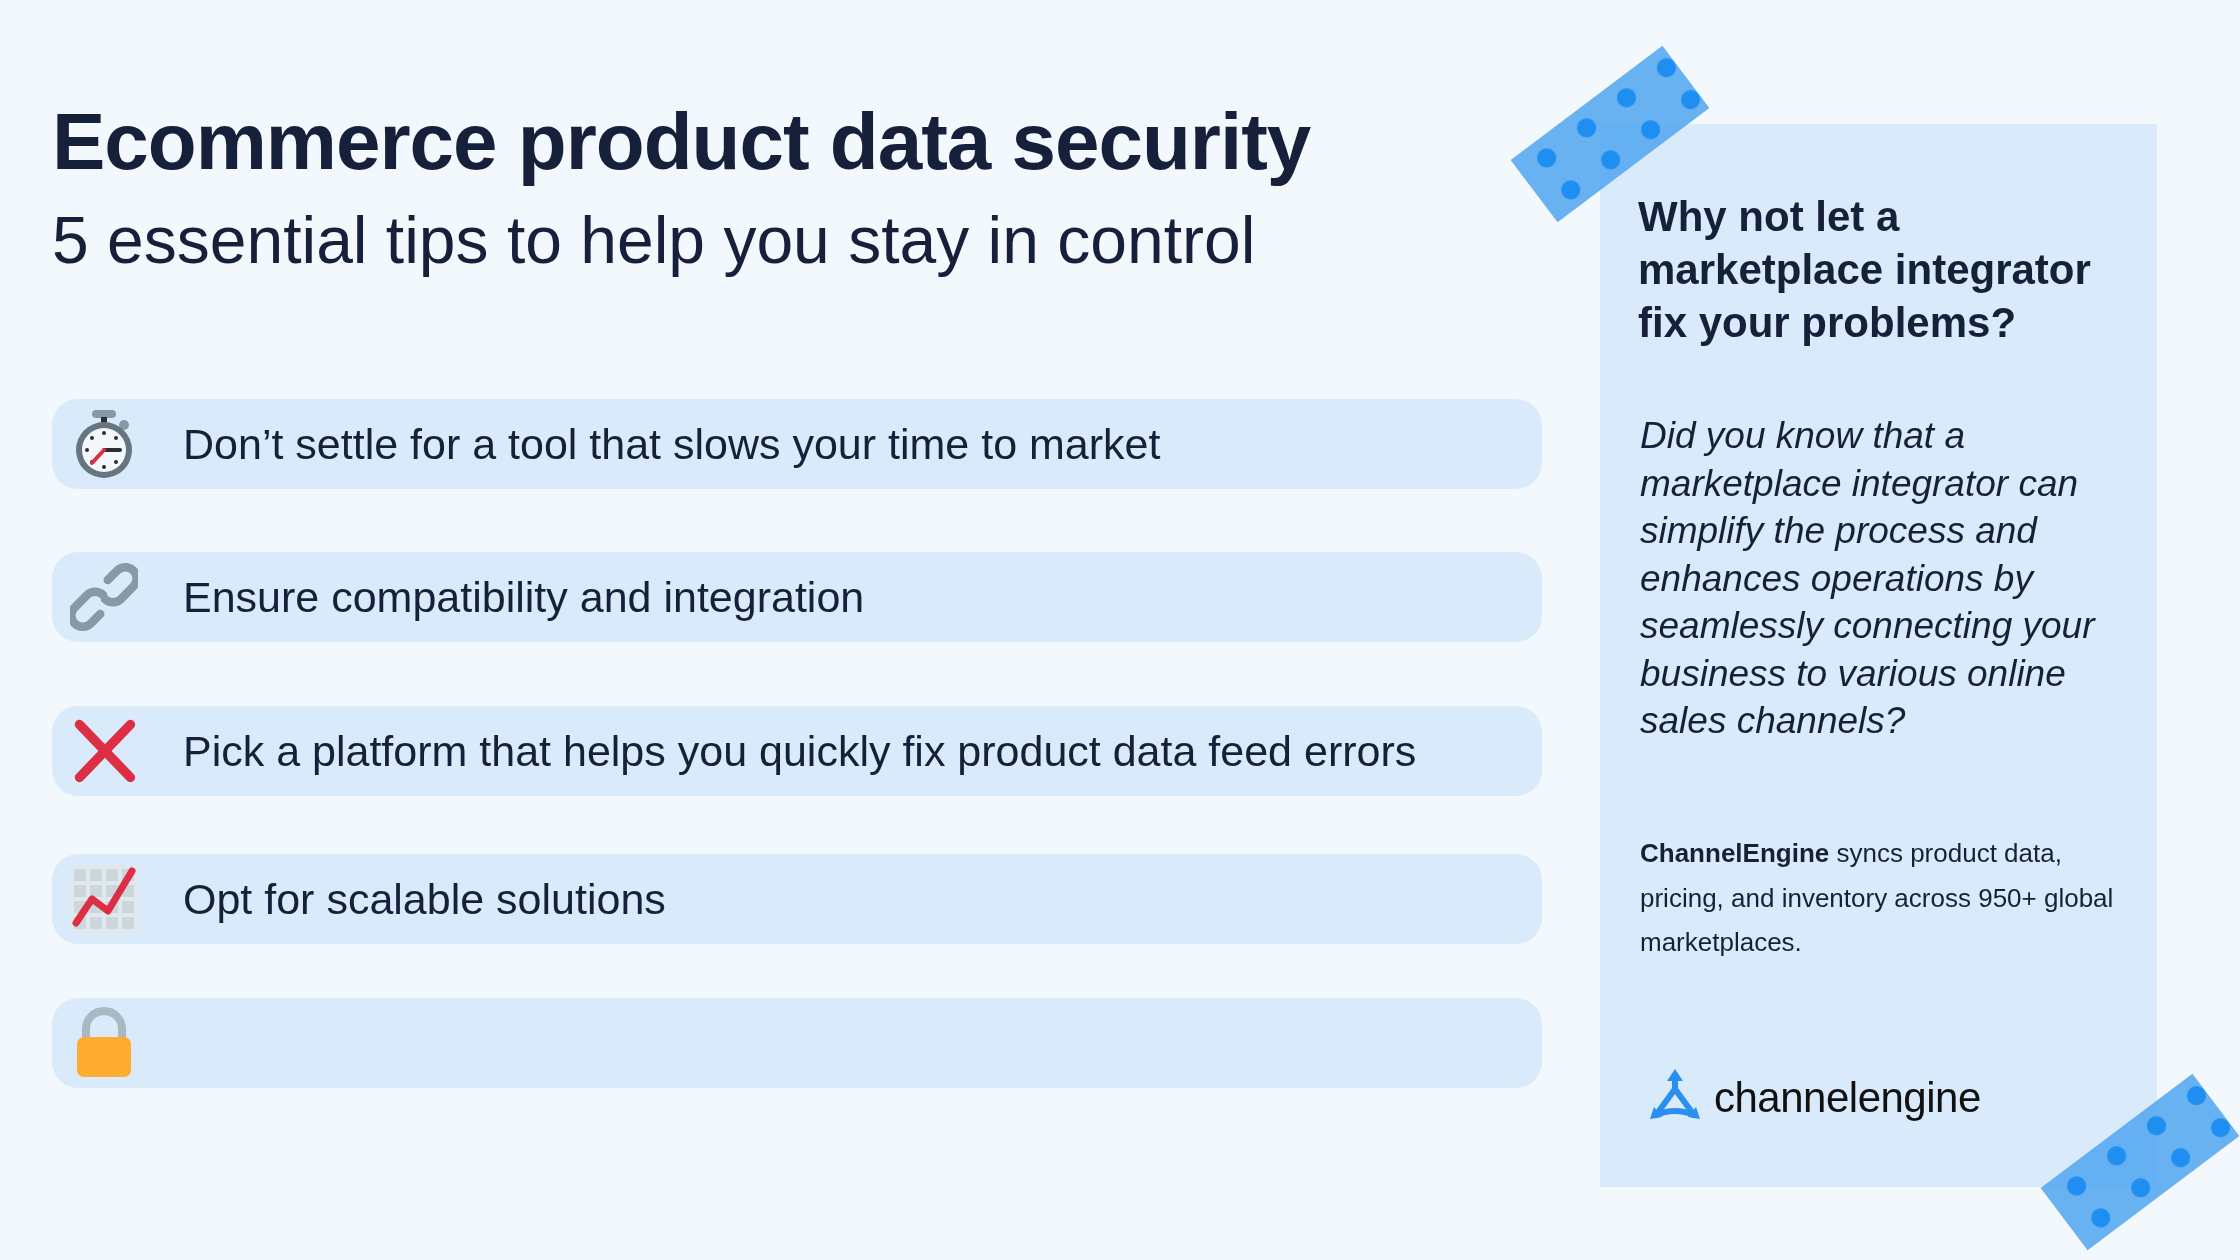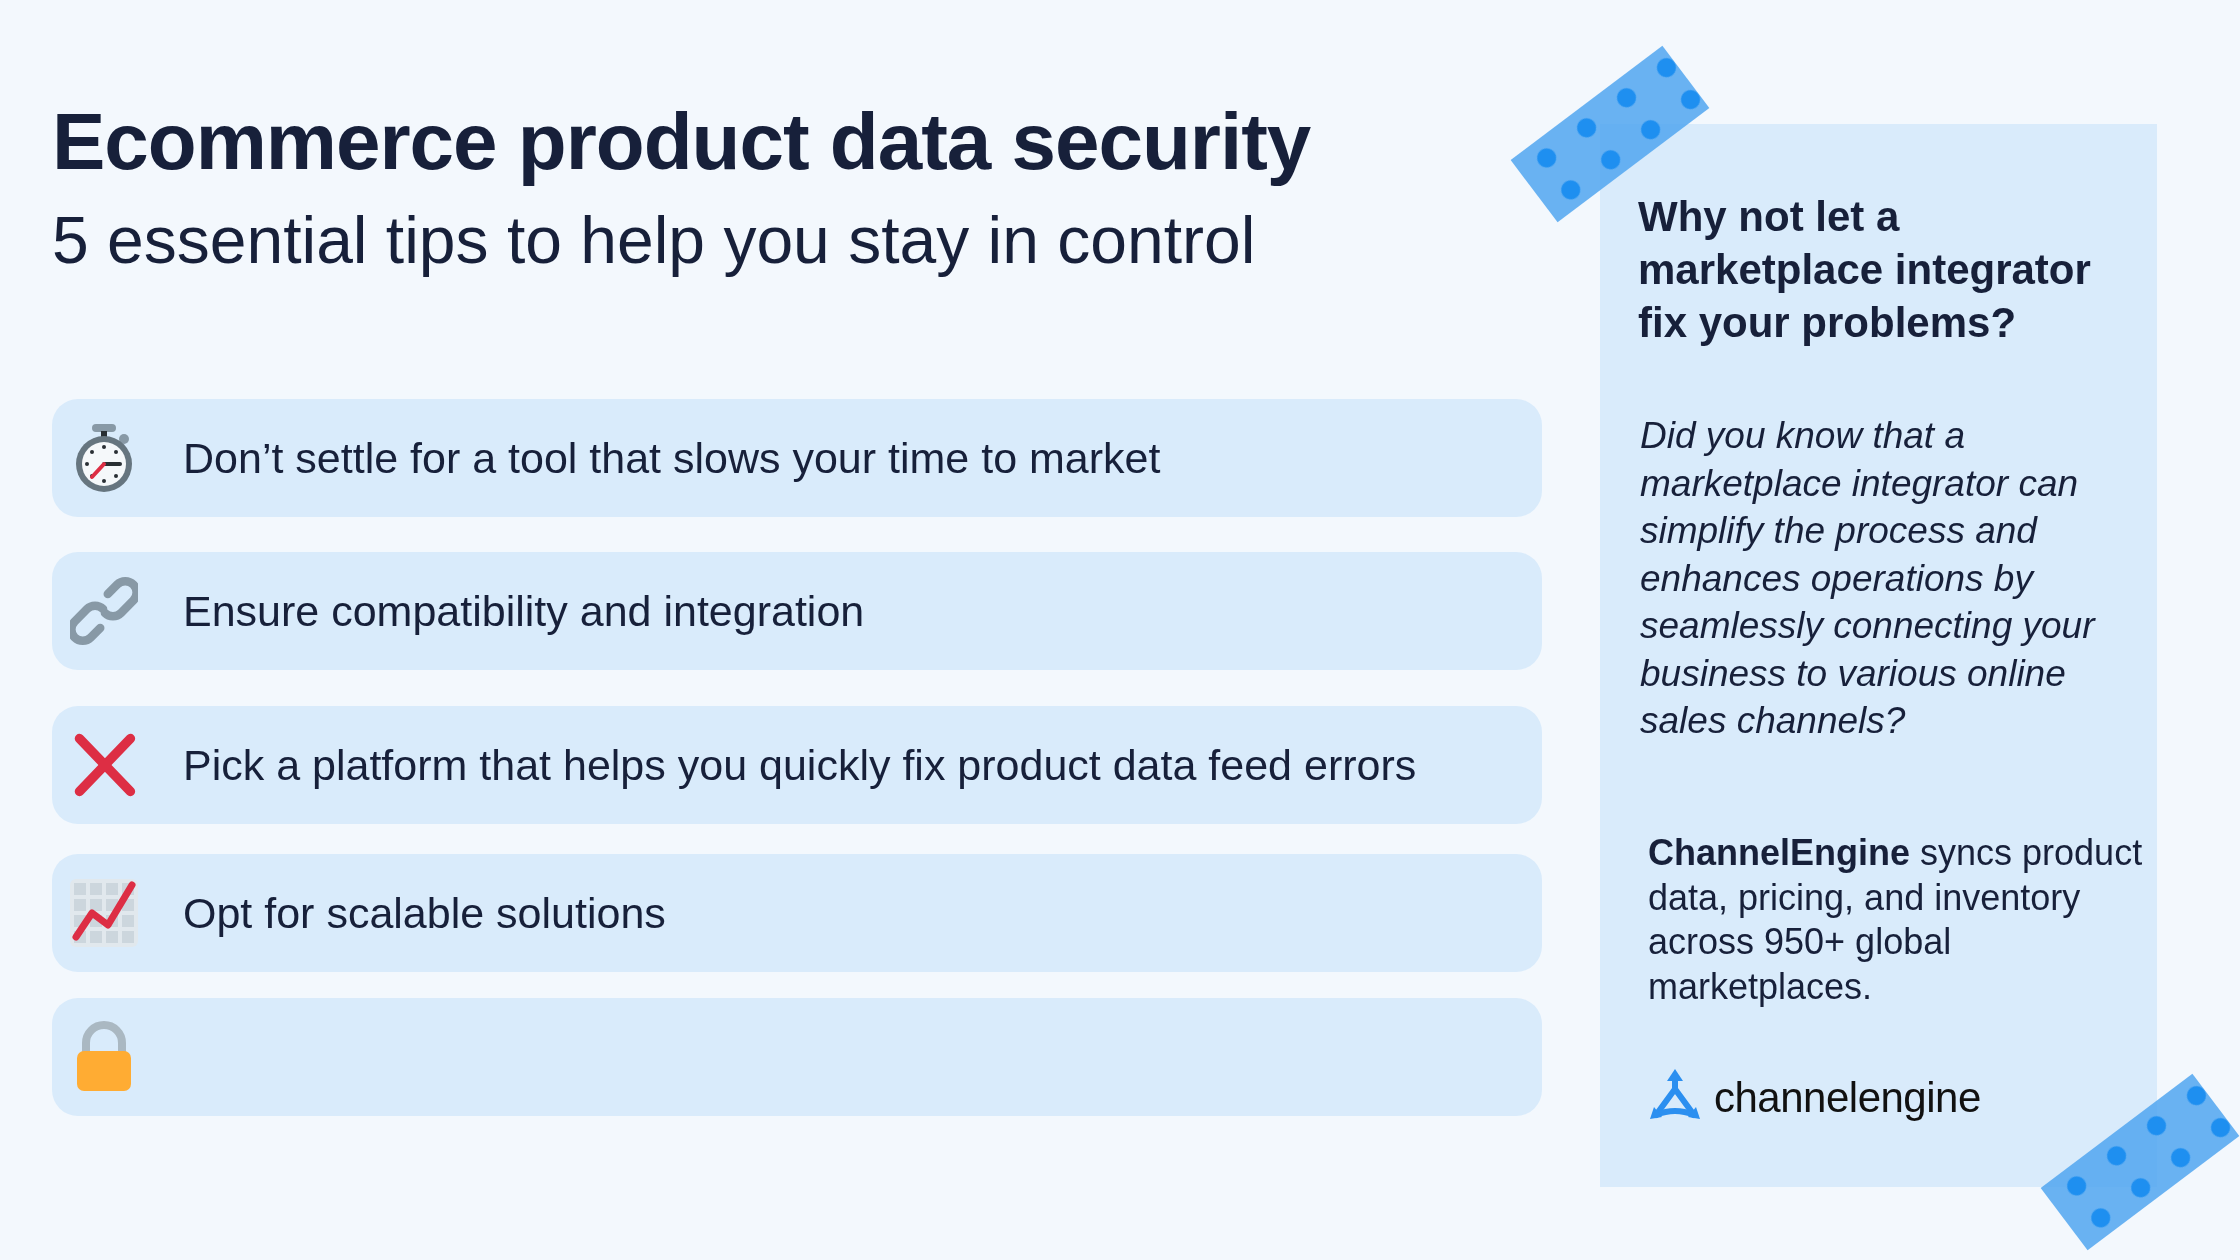--- a/index.html
+++ b/index.html
@@ -12,21 +12,21 @@
   .title {
     position:absolute; left:52px; top:96px;
     font-size:80px; font-weight:700; letter-spacing:-1px; line-height:92px;
     white-space:nowrap;
   }
   .subtitle {
     position:absolute; left:52px; top:200px;
     font-size:66px; font-weight:400; line-height:80px; white-space:nowrap;
   }
   .card {
-    position:absolute; left:52px; width:1490px; height:118px;
+    position:absolute; left:52px; width:1490px; height:90px;
     background:#d9ebfb; border-radius:26px;
     display:flex; align-items:center;
   }
   .card .icon {
     position:absolute; left:18px; top:50%; transform:translateY(-50%);
     width:68px; height:72px; display:flex; align-items:center; justify-content:center;
   }
   .card .label {
     position:absolute; left:131px; top:50%; transform:translateY(-50%);
     font-size:43px; white-space:nowrap; color:#17203a;
@@ -38,21 +38,21 @@
   .panel-heading {
     position:absolute; left:38px; top:66px; width:510px;
     font-size:42px; font-weight:700; line-height:53px;
   }
   .panel-body {
     position:absolute; left:40px; top:288px; width:510px;
     font-size:37px; line-height:47.5px;font-style:italic;
   }
   .panel-body2 {
     position:absolute; left:40px; top:707px; width:510px;
-    font-size:36px; line-height:44.5px;margin-left:8px;
+    font-size:26px; line-height:44.5px;
   }
   .panel-body2 b { font-weight:700; }
   .logo {
     position:absolute; left:48px; top:946px; height:56px;
     display:flex; align-items:center;
   }
   .logo .wordmark { margin-left:12px; font-size:42px; color:#111; letter-spacing:-0.5px; }
   .logo .wordmark b { font-weight:400; }
   .tape {
     position:absolute; width:190px; height:78px;

